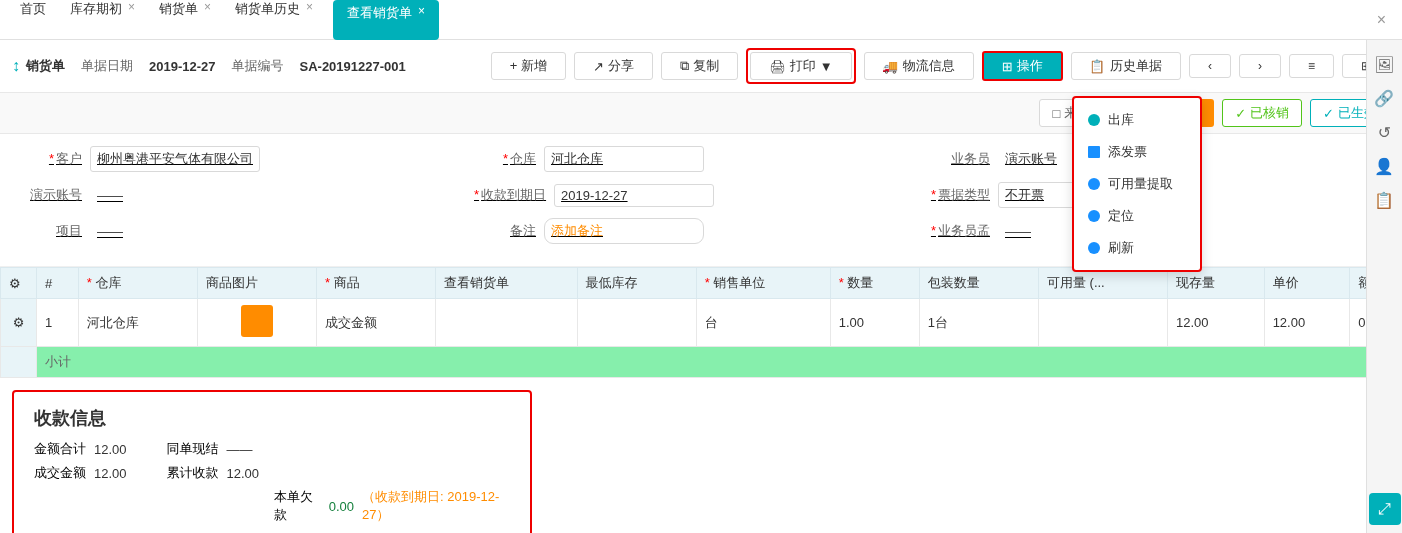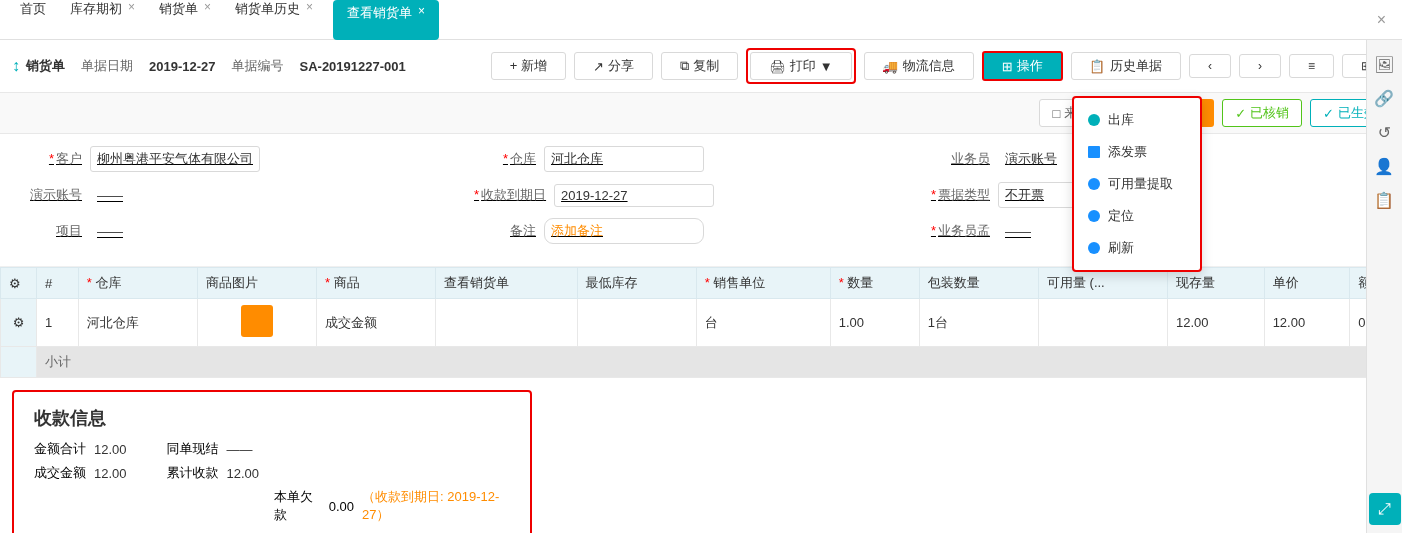--- a/index.html
+++ b/index.html
@@ -103,35 +103,35 @@
       background: #e8f4f8; border: 1px solid #d9e8ee; padding: 6px 8px;
       color: #333; font-weight: normal; white-space: nowrap; text-align: left;
     }
     .data-table th.required::before {
       content: '* '; color: #f00;
     }
     .data-table td {
       border: 1px solid #e8e8e8; padding: 6px 8px; color: #333; background: #fff;
     }
     .data-table tr.subtotal td {
-      background: #e5e5e5; color: #666;
+      background: #86efac; color: #666;
     }
     .gear-col { width: 36px; text-align: center; background: #e8f4f8 !important; }
 
     
     .payment-section {
       margin: 8px 12px; border: 2px solid #e00; border-radius: 4px; padding: 14px 20px;
       background: #fff; max-width: 520px;
     }
     .payment-title { font-weight: bold; font-size: 18px; margin-bottom: 10px; color: #333; }
     .payment-row { display: flex; gap: 40px; margin-bottom: 6px; }
     .payment-item { display: flex; gap: 8px; align-items: center; }
     .payment-item label { color: #000000; }
     .payment-item .val { color: #333; }
-    .payment-item .red { color: #000000; }
+    .payment-item .red { color: #15803d; }
 
     
     .dropdown-overlay {
       position: fixed; top: 96px; right: 200px; background: #fff;
       border: 2px solid #e00; border-radius: 4px; z-index: 1000;
       box-shadow: 0 4px 12px rgba(0,0,0,0.15); min-width: 130px; padding: 6px 0;
     }
     .dropdown-item {
       display: flex; align-items: center; gap: 8px; padding: 7px 14px;
       cursor: pointer; color: #333; font-size: 13px;

